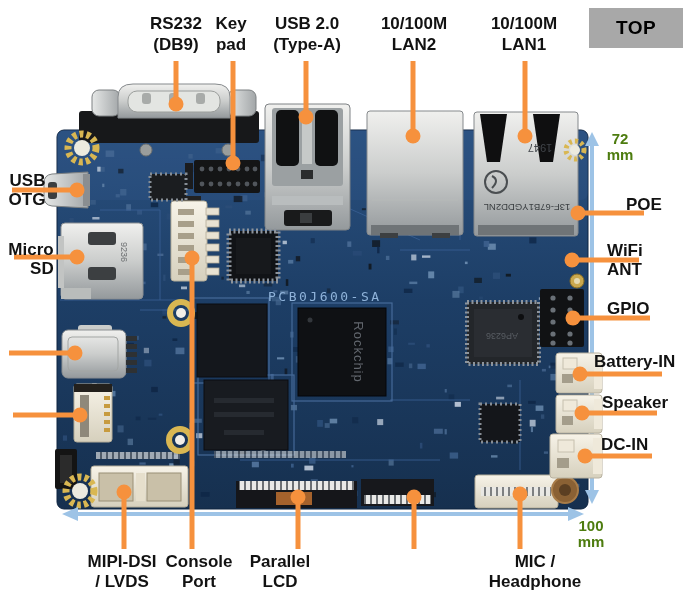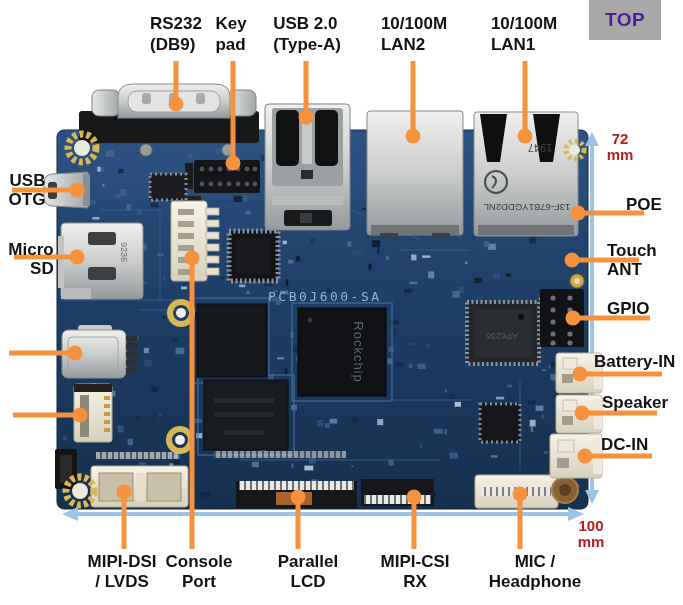--- a/index.html
+++ b/index.html
@@ -1,28 +1,28 @@
 <!DOCTYPE html>
 <html><head>
 <meta charset="utf-8">
 <style>
   html,body{margin:0;padding:0;background:#fff;}
   #canvas{position:relative;width:683px;height:605px;background:#fff;overflow:hidden;
           font-family:"Liberation Sans",sans-serif;}
   svg{position:absolute;left:0;top:0;}
   .lbl{position:absolute;white-space:pre-line;color:#121212;font-size:17px;font-weight:600;}
-  .t{top:13px;transform:translateX(-50%);text-align:left;line-height:21px;}
+  .t{top:13px;transform:translateX(-50%);text-align:center;line-height:21px;}
   .b{top:552px;transform:translateX(-50%);text-align:center;line-height:20px;}
   .l{transform:translateX(-50%);text-align:right;line-height:19px;}
   .r{line-height:19px;}
-  .dim{position:absolute;color:#b91c1c;font-weight:700;font-size:15px;line-height:16px;
+  .dim{position:absolute;color:#4d7c0f;font-weight:700;font-size:15px;line-height:16px;
        white-space:pre-line;text-align:center;}
-  .badge{position:absolute;left:589px;top:0;width:72px;height:40px;background:#a8a8a8;
+  .badge{position:absolute;left:589px;top:8px;width:94px;height:40px;background:#a8a8a8;
          display:flex;align-items:center;justify-content:center;
-         font-weight:700;font-size:19px;color:#4c1d95;letter-spacing:.5px;}
+         font-weight:700;font-size:19px;color:#000000;letter-spacing:.5px;}
   .silk{font-family:"DejaVu Sans Mono",monospace;}
 </style>
 </head>
 <body>
 
 <div id="canvas">
 
 <svg width="683" height="605" viewBox="0 0 683 605">
   <defs>
     <linearGradient id="gSilver" x1="0" y1="0" x2="0" y2="1">
@@ -636,35 +636,33 @@
 LAN2</div>
 <div class="lbl t" style="left:524px">10/100M
 LAN1</div>
 
 <div class="lbl l" style="left:27px;top:171px">USB
 OTG</div>
 <div class="lbl l" style="left:31px;top:240px">Micro
 SD</div>
 
 <div class="lbl r" style="left:626px;top:195px">POE</div>
-<div class="lbl r" style="left:607px;top:241px">Touch
+<div class="lbl r" style="left:607px;top:241px">WiFi
 ANT</div>
 <div class="lbl r" style="left:607px;top:299px">GPIO</div>
 <div class="lbl r" style="left:594px;top:352px">Battery-IN</div>
 <div class="lbl r" style="left:602px;top:393px">Speaker</div>
 <div class="lbl r" style="left:601px;top:435px">DC-IN</div>
 
 <div class="lbl b" style="left:199px">Console
 Port</div>
 <div class="lbl b" style="left:122px">MIPI-DSI
 / LVDS</div>
-<div class="lbl b" style="left:308px">Parallel
+<div class="lbl b" style="left:280px">Parallel
 LCD</div>
-<div class="lbl b" style="left:415px">MIPI-CSI
-RX</div>
 <div class="lbl b" style="left:535px">MIC /
 Headphone</div>
 
 <div class="dim" style="left:603px;top:131px;width:34px">72
 mm</div>
 <div class="dim" style="left:572px;top:518px;width:38px">100
 mm</div>
 
 </div>
 

